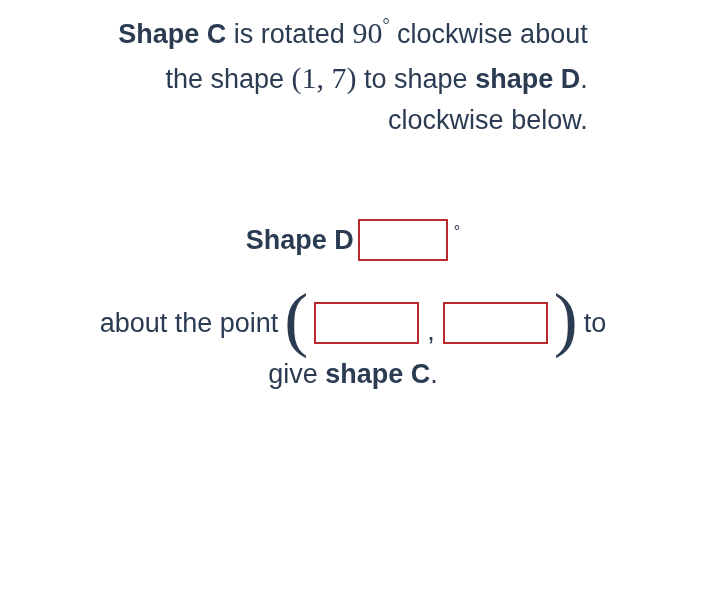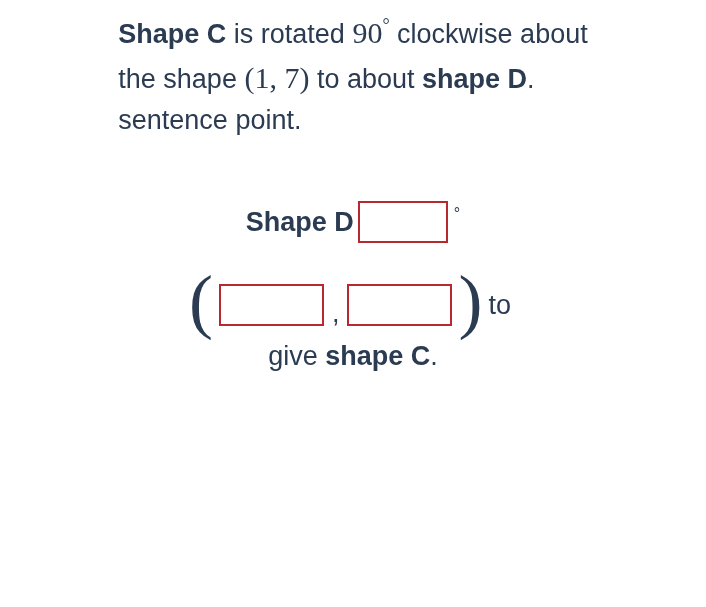--- a/index.html
+++ b/index.html
@@ -12,24 +12,24 @@
       height: 607px;
       background: #ffffff;
       font-family: Arial, Helvetica, sans-serif;
       color: #2a3b52;
       display: flex;
       flex-direction: column;
       align-items: center;
       padding: 10px 20px;
     }
     .question-block {
-      text-align: left;
+      text-align: right;
       font-size: 27px;
       line-height: 1.5;
-      margin-bottom: 60px;
+      margin-bottom: 78px;
     }
     .bold {
       font-weight: 700;
     }
     .math {
       font-family: 'Times New Roman', Times, serif;
       font-size: 30px;
     }
     .sup {
       font-size: 18px;
@@ -104,33 +104,34 @@
     }
   </style>
 </head>
 <body>
 
 <div class="question-block">
   <div>
     <span class="bold">Shape C</span><span> is rotated </span><span class="math">90</span><span class="math sup">°</span><span> clockwise about</span>
   </div>
   <div>
-    <span>the shape </span><span class="math">(1, 7)</span><span> to about </span><span class="bold">shape D</span><span>.</span>
+    <span>the shape </span><span class="math">(1, 7)</span><span> to shape </span><span class="bold">shape D</span><span>.</span>
   </div>
-  <div>sentence point.</div>
+  <div>clockwise below.</div>
 </div>
 
 <div class="answer-section">
   <div class="answer-line">
     <span class="bold">Shape D</span>
     <span class="input-box"></span>
     <span class="degree-after">°</span>
   </div>
 
   <div class="answer-line2">
+    <span class="spacer-text">about the point</span>
     <span class="paren paren-left">(</span>
     <span class="coord-input"></span>
     <span class="comma">,</span>
     <span class="coord-input"></span>
     <span class="paren paren-right">)</span>
     <span class="spacer-text">to</span>
   </div>
 
   <div>
     <span>give </span><span class="bold">shape C</span><span>.</span>

